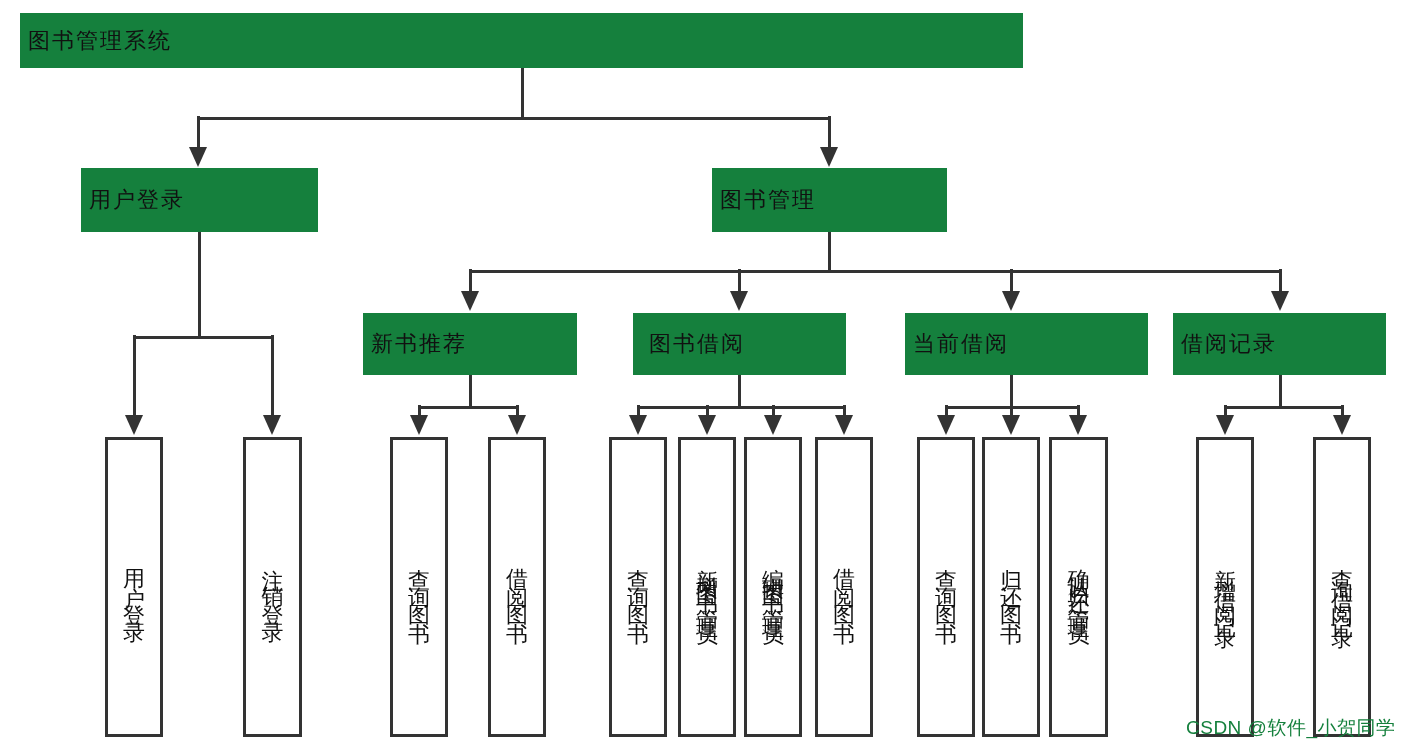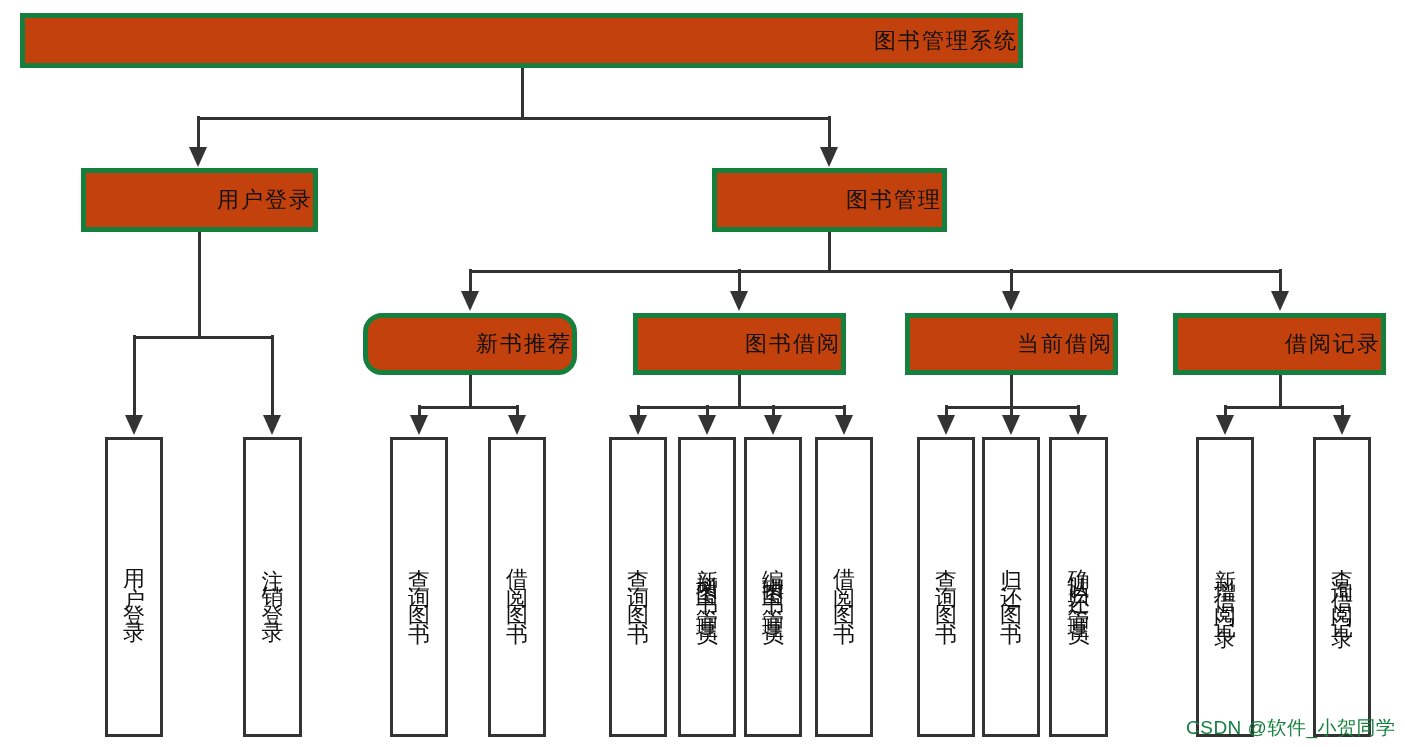--- a/index.html
+++ b/index.html
@@ -2,22 +2,22 @@
 <html><head>
 <meta charset="utf-8">
 <style>
   html,body{margin:0;padding:0;background:#ffffff;}
   .canvas{
     position:relative;width:1405px;height:747px;background:#ffffff;
     font-family:"Liberation Sans",sans-serif;overflow:hidden;
   }
   svg.connectors{position:absolute;left:0;top:0;z-index:1;}
   .node{
-    position:absolute;box-sizing:border-box;background:#c2410c;
-    border:5px solid #15803d;display:flex;align-items:center;justify-content:flex-end;
+    position:absolute;box-sizing:border-box;background:#15803d;
+    border:8px solid #15803d;display:flex;align-items:center;justify-content:flex-start;
     font-size:22px;color:#111111;letter-spacing:2px;z-index:2;white-space:nowrap;
   }
   .leaf{
     position:absolute;top:437px;height:300px;box-sizing:border-box;background:#ffffff;
     border:3px solid #333333;display:flex;align-items:center;justify-content:center;
     font-size:22px;color:#111111;z-index:2;
   }
   .vtext{writing-mode:vertical-lr;text-orientation:mixed;line-height:1;}
   .ls-a{letter-spacing:18px;}  
   .ls-b{letter-spacing:12px;}  
@@ -69,27 +69,27 @@
     <span>图书管理系统</span>
   </div>
 
   <div class="node" style="left:81px;top:168px;width:237px;height:64px;">
     <span>用户登录</span>
   </div>
   <div class="node" style="left:712px;top:168px;width:235px;height:64px;">
     <span>图书管理</span>
   </div>
 
-  <div class="node" style="left:363px;top:313px;width:214px;height:62px;border-radius:19px;">
+  <div class="node" style="left:363px;top:313px;width:214px;height:62px;">
     <span>新书推荐</span>
   </div>
   <div class="node" style="left:633px;top:313px;width:213px;height:62px;padding-left:8px;">
     <span>图书借阅</span>
   </div>
-  <div class="node" style="left:905px;top:313px;width:213px;height:62px;">
+  <div class="node" style="left:905px;top:313px;width:243px;height:62px;">
     <span>当前借阅</span>
   </div>
   <div class="node" style="left:1173px;top:313px;width:213px;height:62px;">
     <span>借阅记录</span>
   </div>
 
   <div class="leaf" style="left:105px;width:58px;">
     <span class="vtext ls-a">用户登录</span>
   </div>
   <div class="leaf" style="left:243px;width:59px;">

